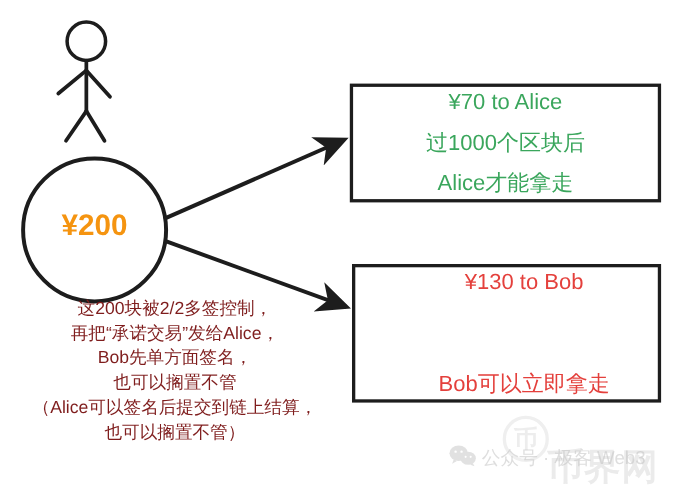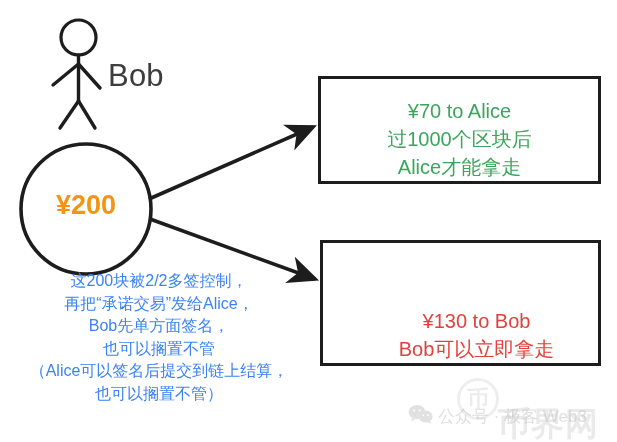--- a/index.html
+++ b/index.html
@@ -52,21 +52,21 @@
 
   
   .outcome-box {
     position: absolute;
     box-sizing: border-box;
     background: #ffffff;
     border: 3px solid #1d1d1d;
     display: flex;
     flex-direction: column;
     align-items: center;
-    justify-content: flex-end;
+    justify-content: space-between;
   }
   #box-alice {
     left: 318px;
     top: 76px;
     width: 283px;
     height: 108px;
   }
   #box-bob {
     left: 320px;
     top: 240px;
@@ -82,21 +82,21 @@
   .green { color: #3aa65c; }
   .red   { color: #e4403c; }
 
   
   #caption {
     position: absolute;
     left: 0px;
     top: 270px;
     width: 318px;
     text-align: center;
-    color: #3b82f6;
+    color: #7f1d1d;
   }
   #caption .cap-line {
     font-size: 16px;
     line-height: 22.5px;
     white-space: nowrap;
   }
 
   
   #watermark-big {
     position: absolute;
@@ -170,21 +170,20 @@
       <line x1="78.5" y1="101" x2="95" y2="128"></line>
     </g>
 
     <circle cx="86" cy="209" r="65" fill="#ffffff" stroke="#1d1d1d" stroke-width="3.6"></circle>
 
     <line x1="149" y1="199" x2="313" y2="127" stroke="#1d1d1d" stroke-width="3.6" marker-end="url(#arrowhead)"></line>
 
     <line x1="150" y1="219" x2="315" y2="279" stroke="#1d1d1d" stroke-width="3.6" marker-end="url(#arrowhead)"></line>
   </svg>
 
-  <div id="bob-label">Bob</div>
 
   <div id="circle-amount">¥200</div>
 
   <div class="outcome-box" id="box-alice">
     <div class="outcome-line green">¥70 to Alice</div>
     <div class="outcome-line green">过1000个区块后</div>
     <div class="outcome-line green">Alice才能拿走</div>
   </div>
 
   <div class="outcome-box" id="box-bob">

